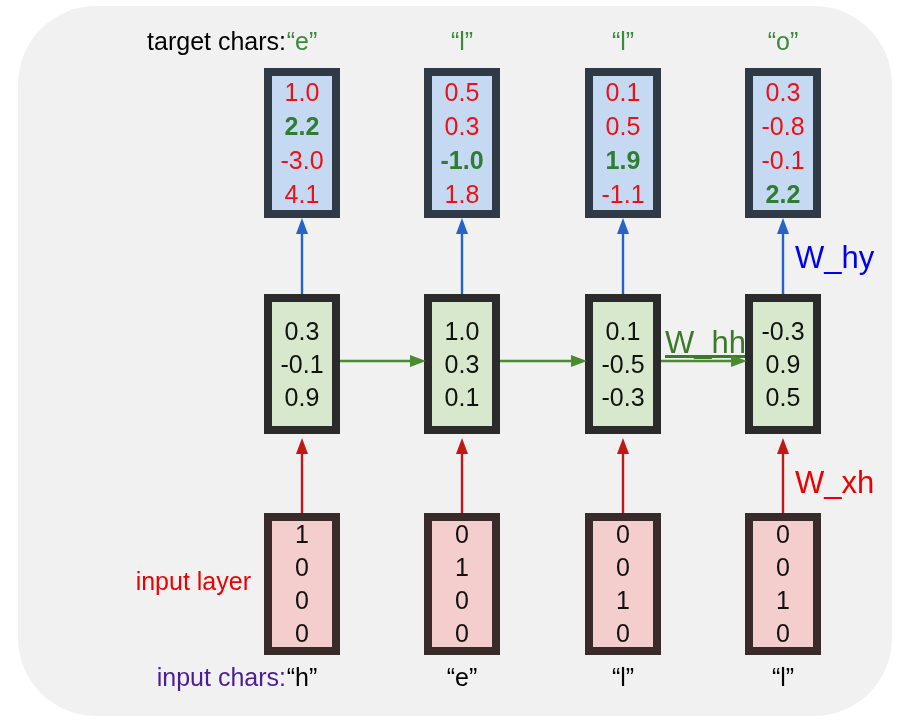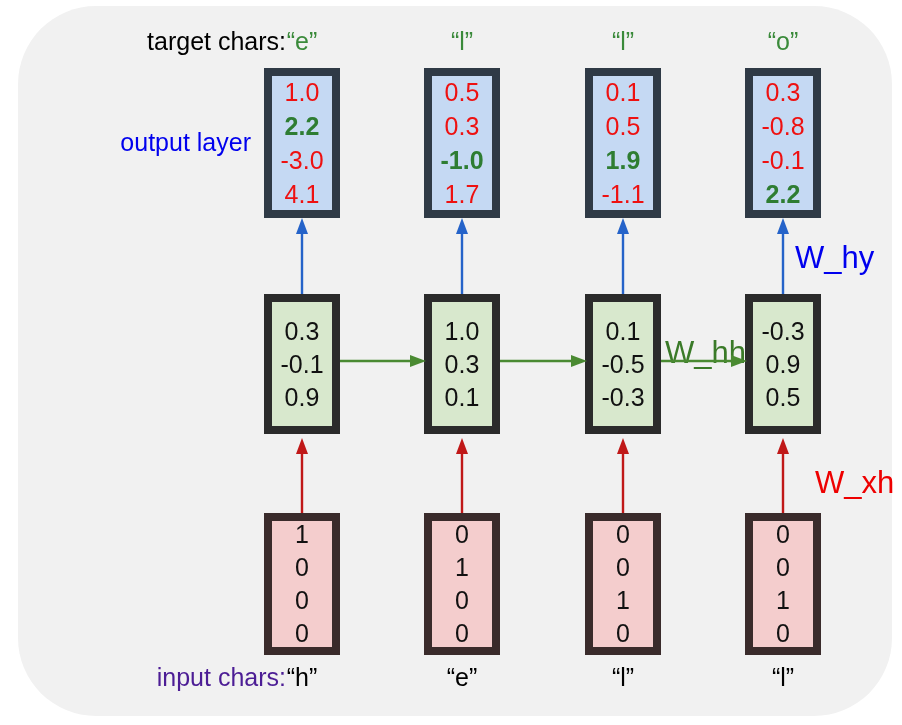--- a/index.html
+++ b/index.html
@@ -106,26 +106,26 @@
   .w-xh { color: #ee0000; }
   .w-hh { color: #3a7a28; }
 </style>
 </head>
 <body>
 
 <div id="canvas">
   <div id="panel"></div>
 
   <div class="row-label lbl-target" style="left:96px; top:27px; width:190px;">target chars:</div>
-  <div class="row-label lbl-output" style="left:96px; top:128px; width:155px;">output layer</div>
+  <div class="row-label lbl-input" style="left:106px; top:567px; width:145px;">input layer</div>
   <div class="row-label lbl-inchars" style="left:96px; top:663px; width:190px;">input chars:</div>
 
   <div class="w-label w-hy" style="left:795px; top:240px;">W_hy</div>
-  <div class="w-label w-hh" style="left:665px; top:335px;">W_hh</div>
-  <div class="w-label w-xh" style="left:795px; top:465px;margin-left:20px;">W_xh</div>
+  <div class="w-label w-hh" style="left:665px; top:325px;text-decoration:underline;">W_hh</div>
+  <div class="w-label w-xh" style="left:795px; top:465px;">W_xh</div>
 
   <div class="char-cap char-target" style="left:264px; top:27px;">“e”</div>
 
   <div class="box box-output" style="left:264px; top:68px;">
     <div class="cell cell-red">1.0</div>
     <div class="cell cell-green">2.2</div>
     <div class="cell cell-red">-3.0</div>
     <div class="cell cell-red">4.1</div>
   </div>
 
@@ -153,21 +153,21 @@
   </div>
 
   <div class="char-cap char-input" style="left:264px; top:663px;">“h”</div>
 
   <div class="char-cap char-target" style="left:424px; top:27px;">“l”</div>
 
   <div class="box box-output" style="left:424px; top:68px;">
     <div class="cell cell-red">0.5</div>
     <div class="cell cell-red">0.3</div>
     <div class="cell cell-green">-1.0</div>
-    <div class="cell cell-red">1.7</div>
+    <div class="cell cell-red">1.8</div>
   </div>
 
   <svg class="arrow-v" style="left:454px; top:218px; height:78px;" viewBox="0 0 16 78">
     <line x1="8" y1="78" x2="8" y2="14" stroke="#2563c9" stroke-width="2.4"></line>
     <polygon points="8,0 2,16 14,16" fill="#2563c9"></polygon>
   </svg>
 
   <div class="box box-hidden" style="left:424px; top:294px;">
     <div class="cell cell-black">1.0</div>
     <div class="cell cell-black">0.3</div>

